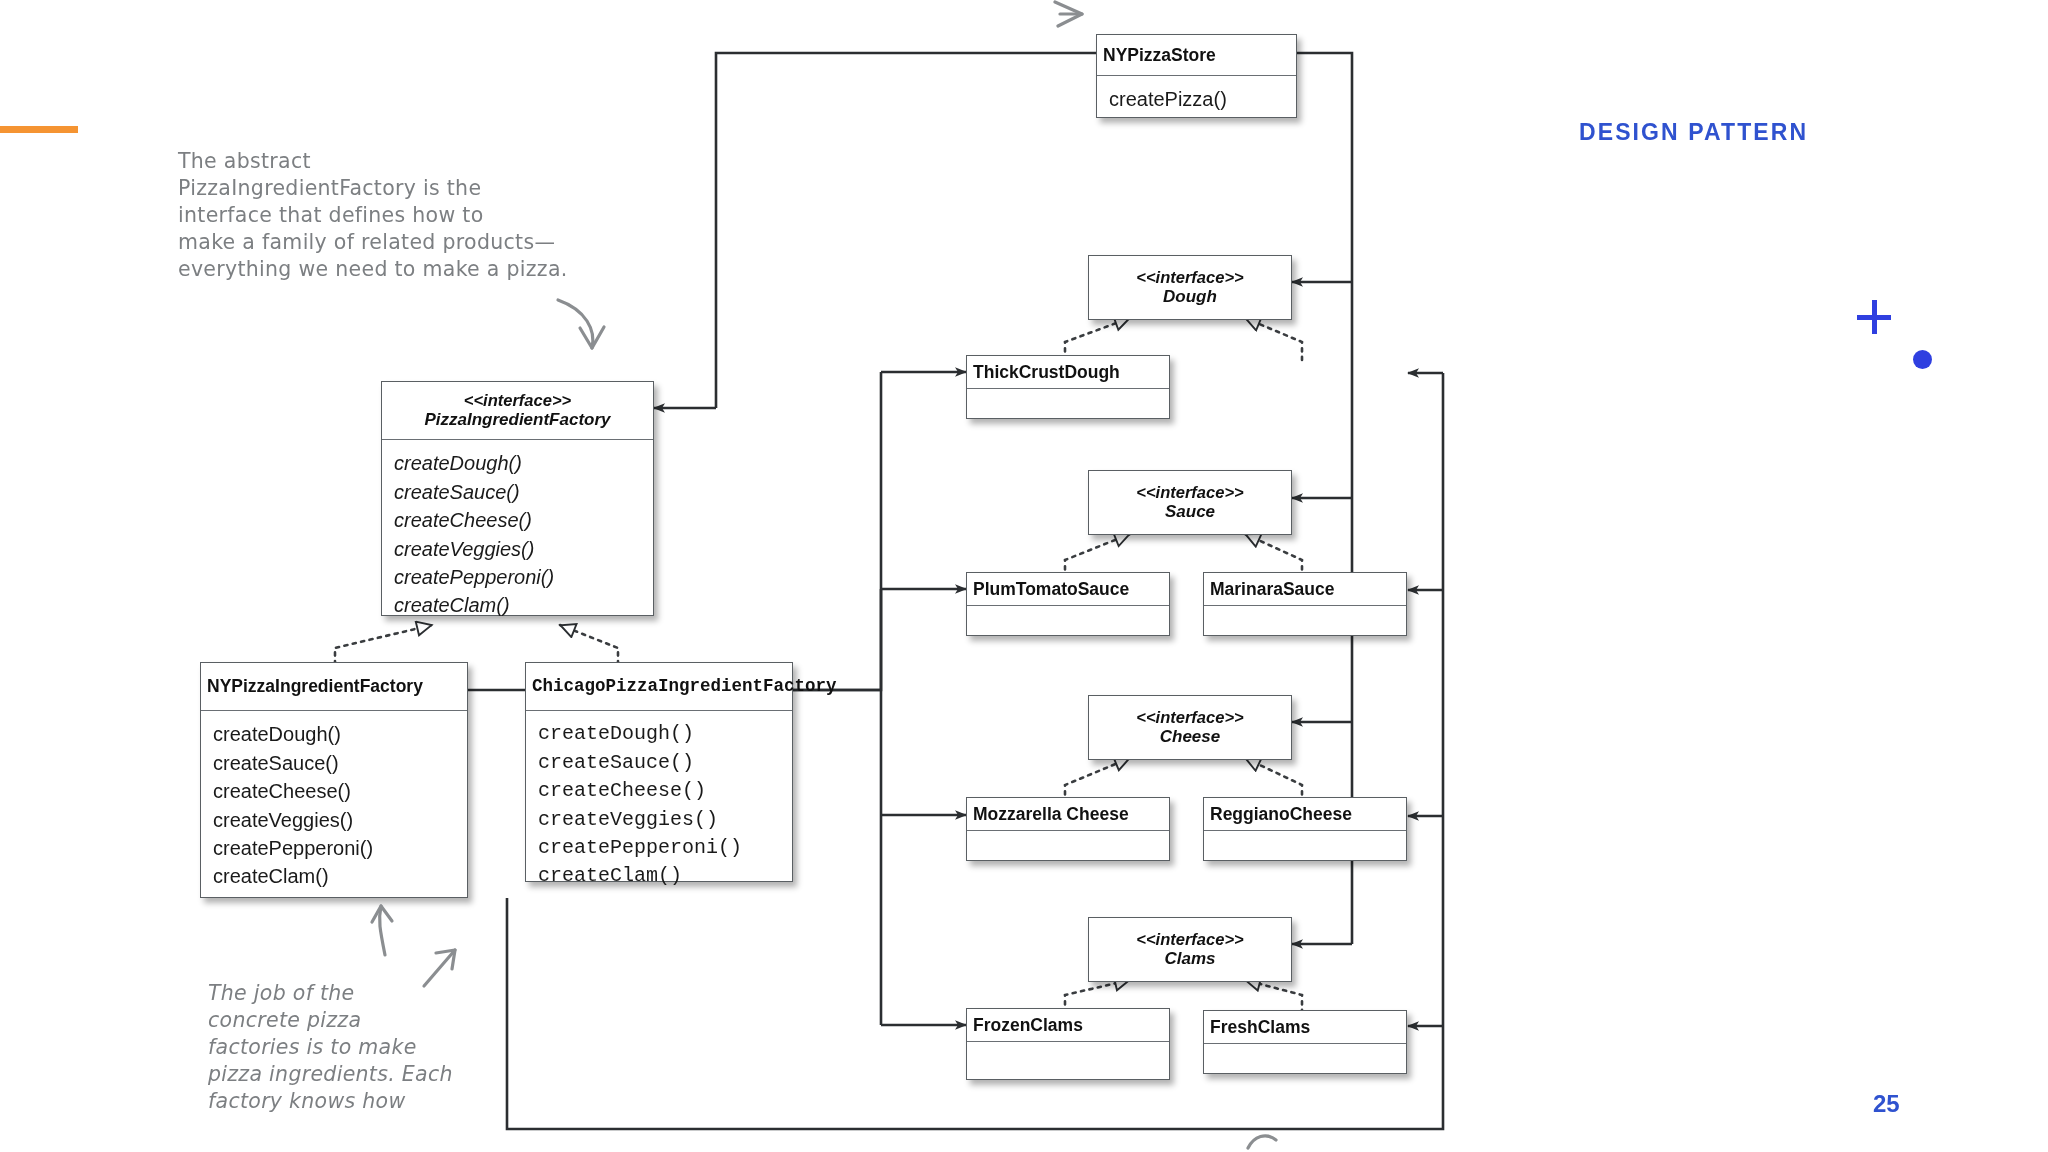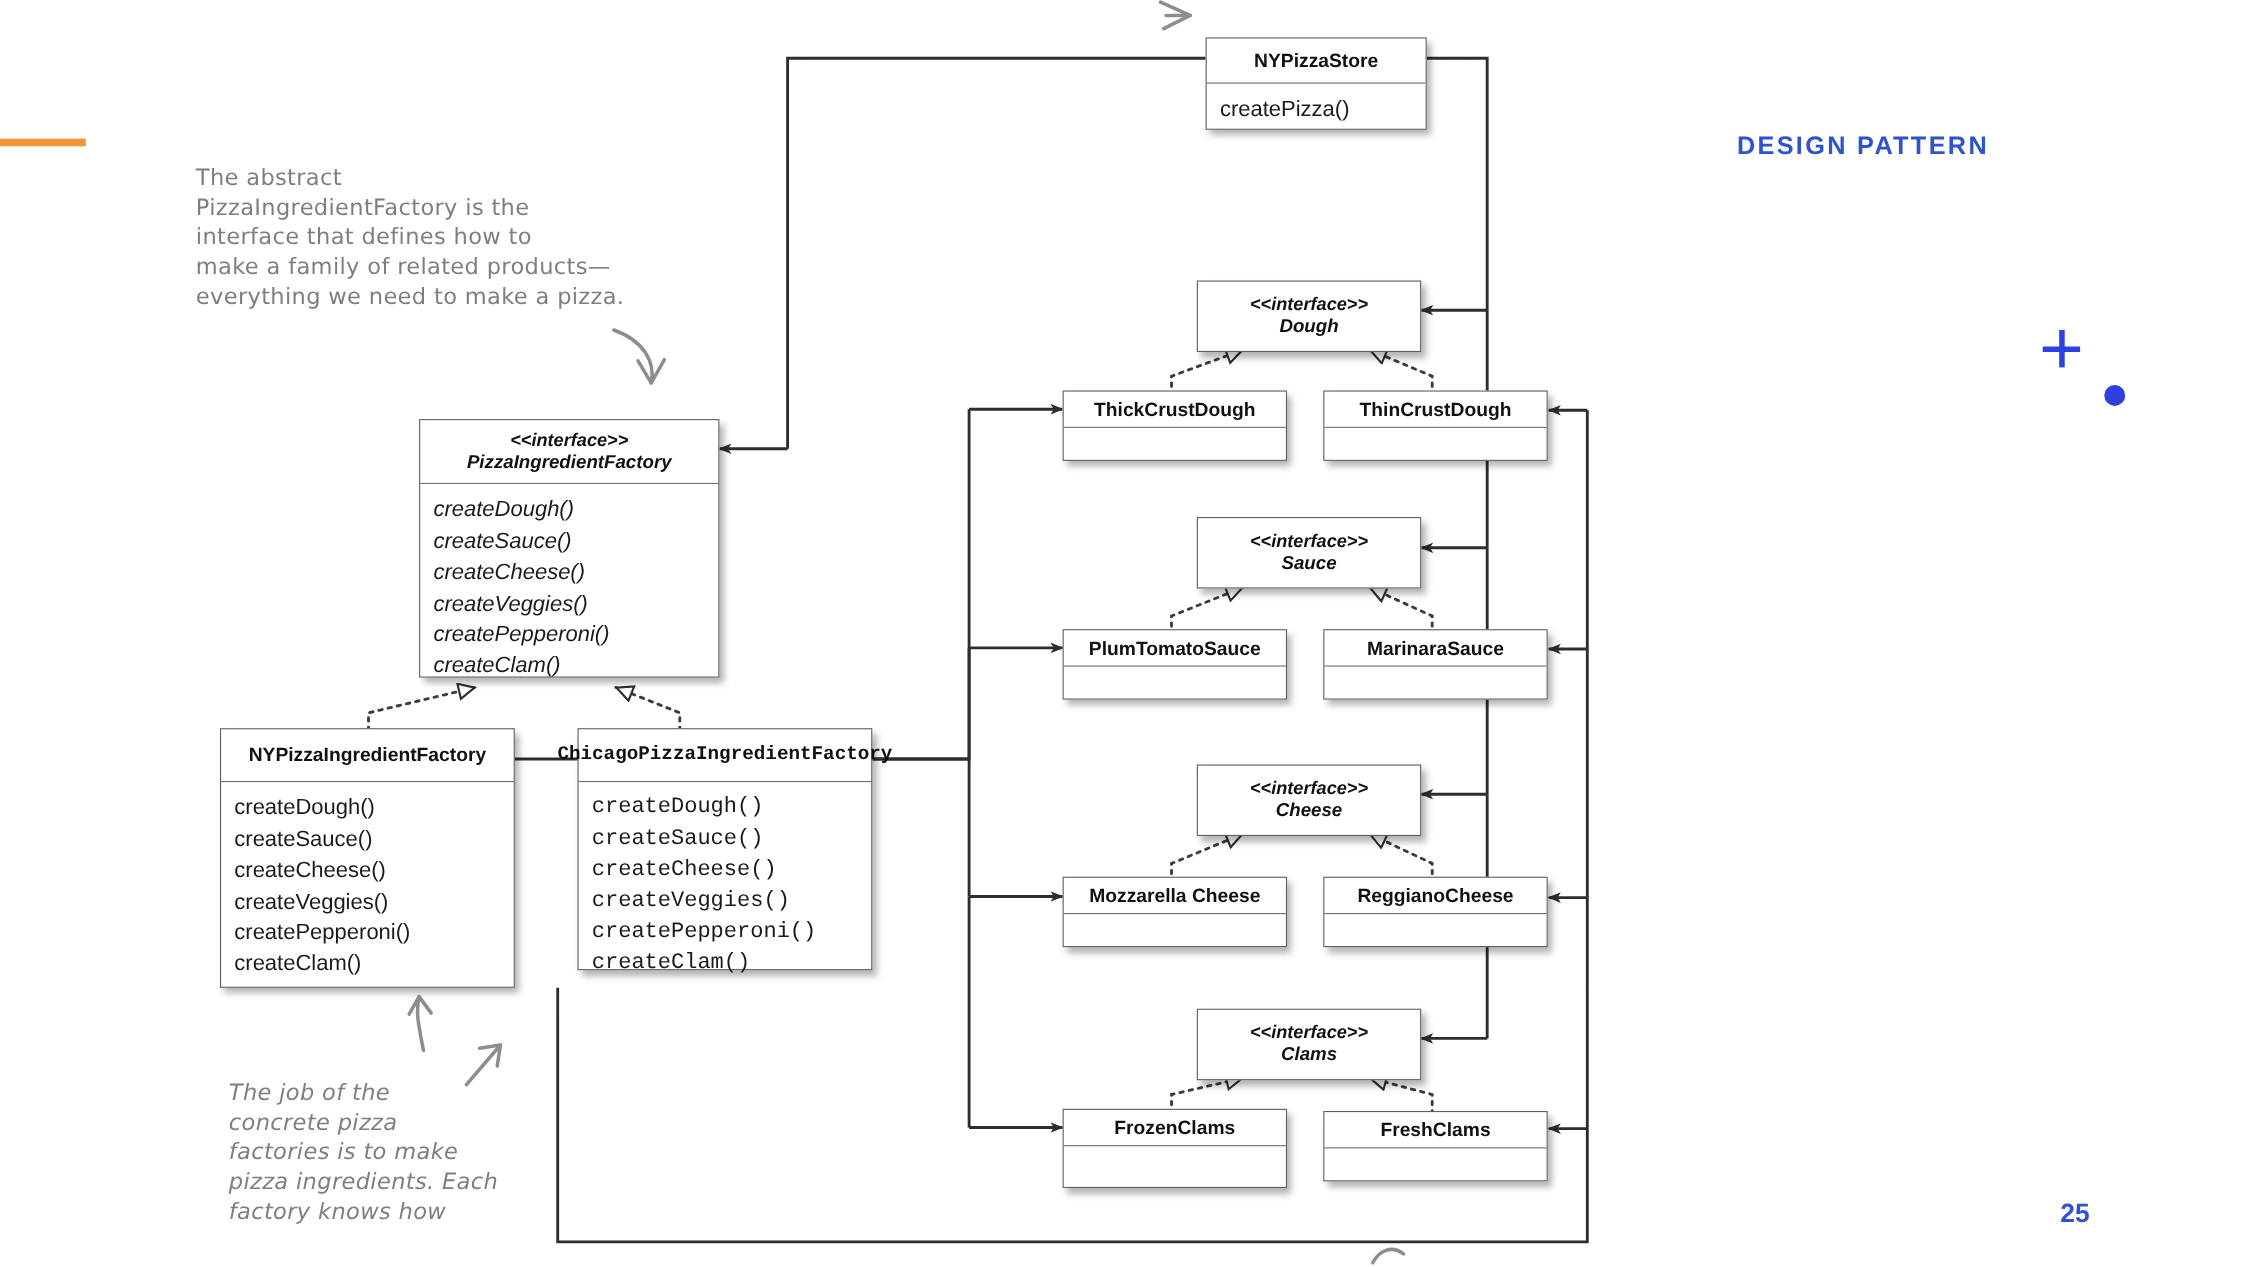--- a/index.html
+++ b/index.html
@@ -42,21 +42,21 @@
   
   .uml{
     position:absolute;
     background:#ffffff;
     border:1.6px solid #5a5f63;
     box-shadow:4px 5px 6px rgba(0,0,0,0.30);
     box-sizing:border-box;
     z-index:5;
   }
   .uml .hdr{
-    display:flex;align-items:center;justify-content:center;
+    display:flex;align-items:center;justify-content:flex-start;
     text-align:center;
     box-sizing:border-box;
     padding:3px 6px;
     line-height:1.18;
   }
   .uml .hdr .nm{font-weight:bold;font-size:17.5px;color:#111;}
   .uml .sep{height:1.4px;background:#6a6f74;}
   .uml .body{box-sizing:border-box;padding:9px 12px 6px 12px;}
   .uml .body .m{
     font-size:20px;color:#1a1a1a;line-height:1.42;
@@ -247,27 +247,20 @@
   </div>
 
   <div class="uml" style="left:966px;top:355px;width:204px;height:64px;">
     <div class="hdr" style="height:32px;">
       <span class="nm">ThickCrustDough</span>
     </div>
     <div class="sep"></div>
     <div class="body" style="height:30px;"></div>
   </div>
 
-  <div class="uml" style="left:1203px;top:355px;width:204px;height:64px;">
-    <div class="hdr" style="height:32px;">
-      <span class="nm">ThinCrustDough</span>
-    </div>
-    <div class="sep"></div>
-    <div class="body" style="height:30px;"></div>
-  </div>
 
   <div class="uml iface" style="left:1088px;top:470px;width:204px;height:65px;">
     <div class="hdr" style="height:63px;">
       <span class="stereo">&lt;&lt;interface&gt;&gt;</span>
       <span class="nm">Sauce</span>
     </div>
   </div>
 
   <div class="uml" style="left:966px;top:572px;width:204px;height:64px;">
     <div class="hdr" style="height:32px;">

